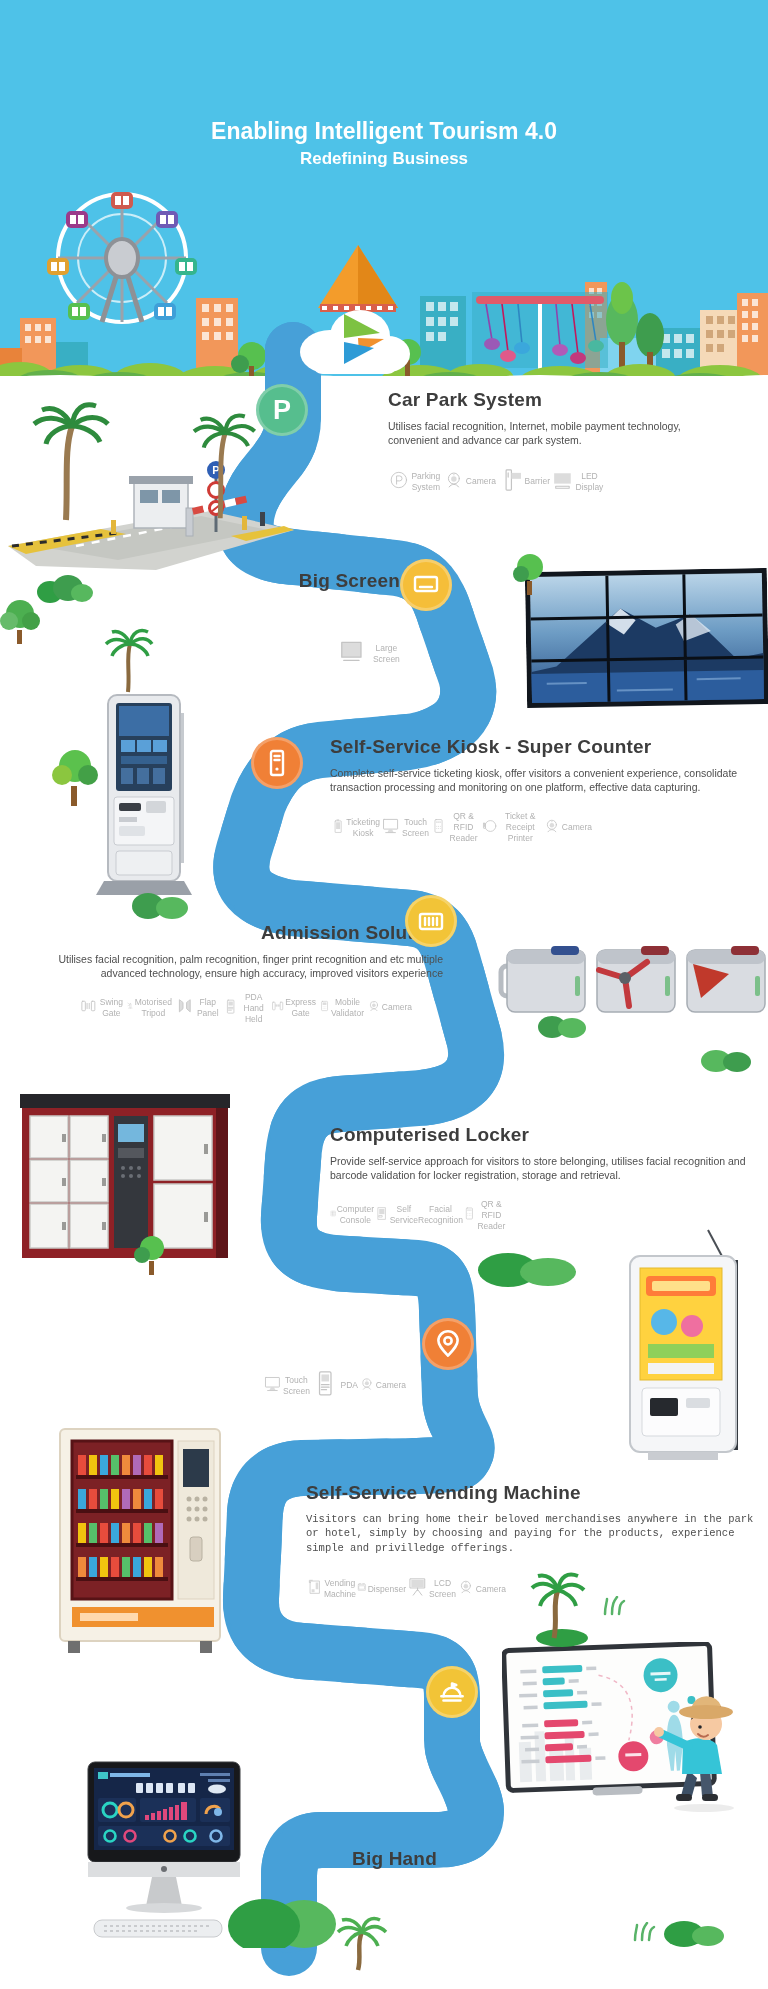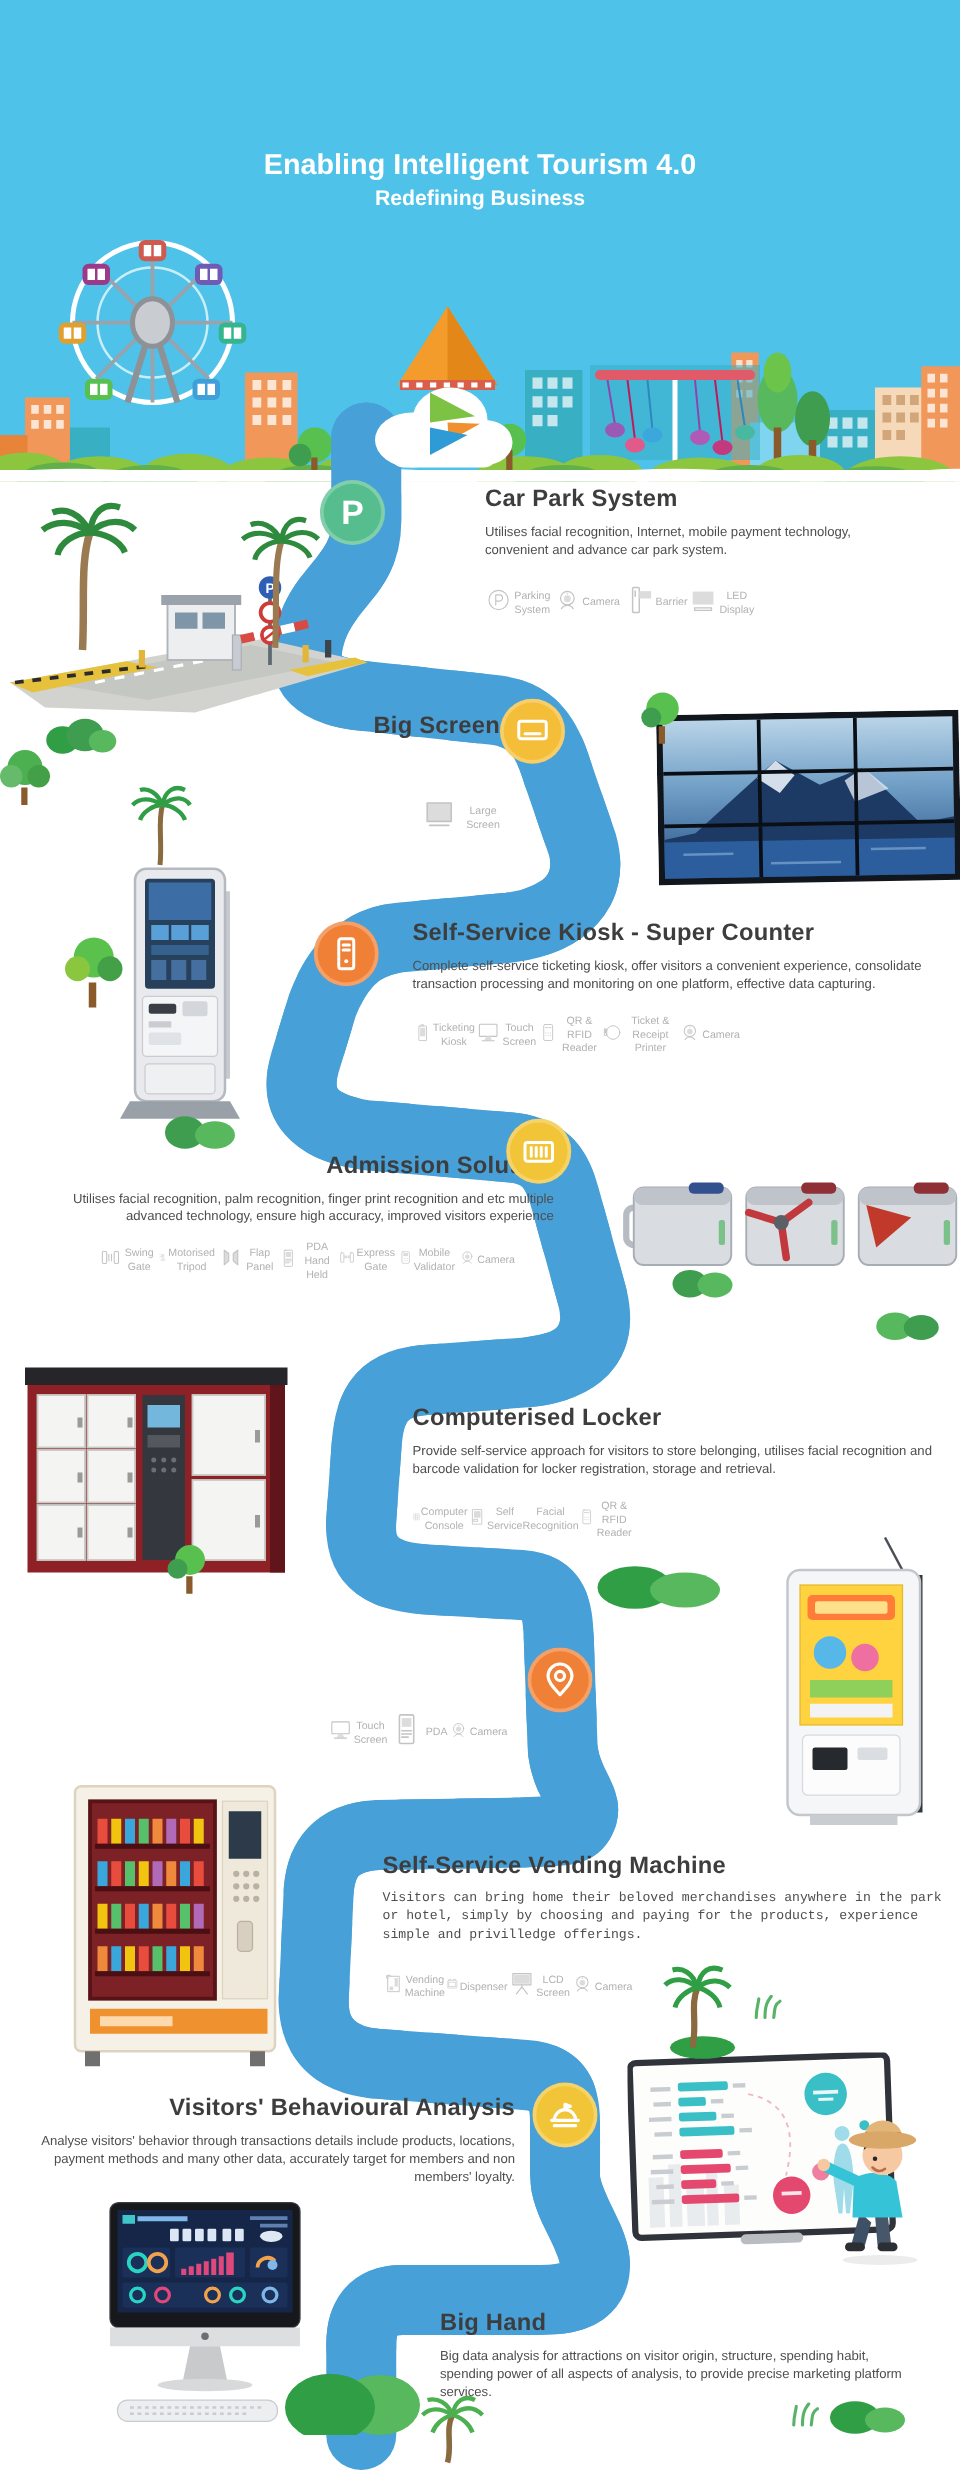--- a/index.html
+++ b/index.html
@@ -663,28 +663,23 @@
               <circle class="f" cx="24" cy="22" r="5.5"></circle>
               <circle class="f" cx="24" cy="13.5" r="1.6"></circle>
               <path d="M14.5 38c4-7 15-7 19 0"></path>
             </svg>
           </span>
           <span class="lb">Camera</span>
         </div>
     </div>
   </div>
 
-  <div class="sec right" style="left:0px;top:1676px;width:412px;">
-    <div class="title">Visitors' Behavioural Analysis</div>
-    <div class="desc" style="margin-left:12px;width:400px;">Analyse visitors' behavior through transactions details include products, locations, payment methods and many other data, accurately target for members and non members' loyalty.</div>
-  </div>
 
   <div class="sec" style="left:352px;top:1848px;width:380px;">
     <div class="title">Big Hand</div>
-    <div class="desc" style="width:370px;">Big data analysis for attractions on visitor origin, structure, spending habit, spending power of all aspects of analysis, to provide precise marketing platform services.</div>
   </div>
 
   <div class="illus" style="left:6px;top:398px;width:290px;height:175px;">
     <svg viewBox="0 0 290 175" width="290" height="175">
       <polygon points="2,148 200,112 288,132 150,172 30,168" fill="#D2D3CF"></polygon>
       <polygon points="30,148 195,118 262,132 112,162" fill="#C5C7C2"></polygon>
       <path d="M70 148 L180 126" stroke="#fff" stroke-width="2.5" stroke-dasharray="8 8" fill="none"></path>
       <polygon points="2,148 95,131 120,136 20,156" fill="#E6C23C"></polygon>
       <path d="M6 148 L112 135" stroke="#2b2b2b" stroke-width="3" stroke-dasharray="7 7" fill="none"></path>
       <polygon points="225,138 278,128 288,132 240,143" fill="#E6C23C"></polygon>

